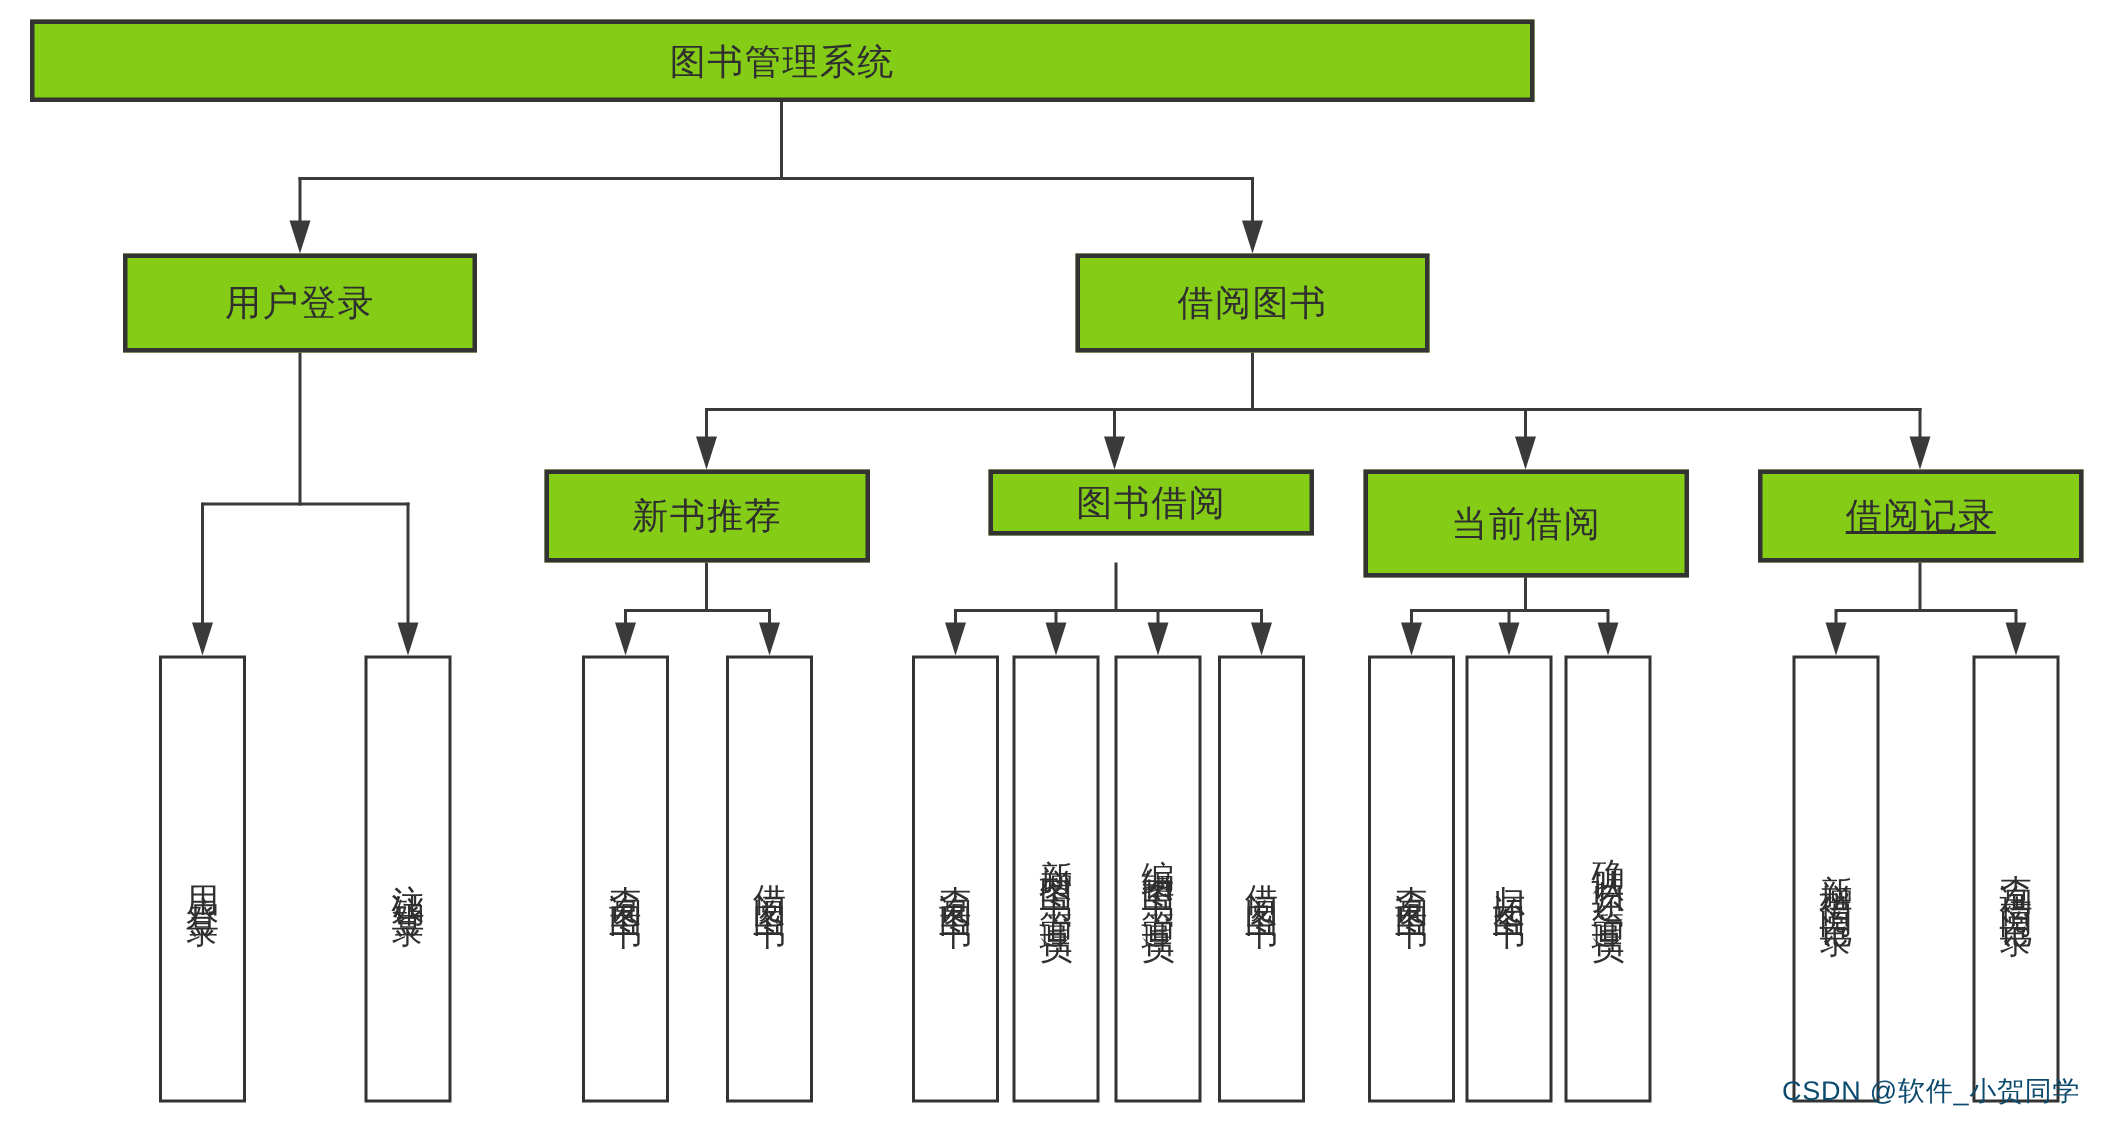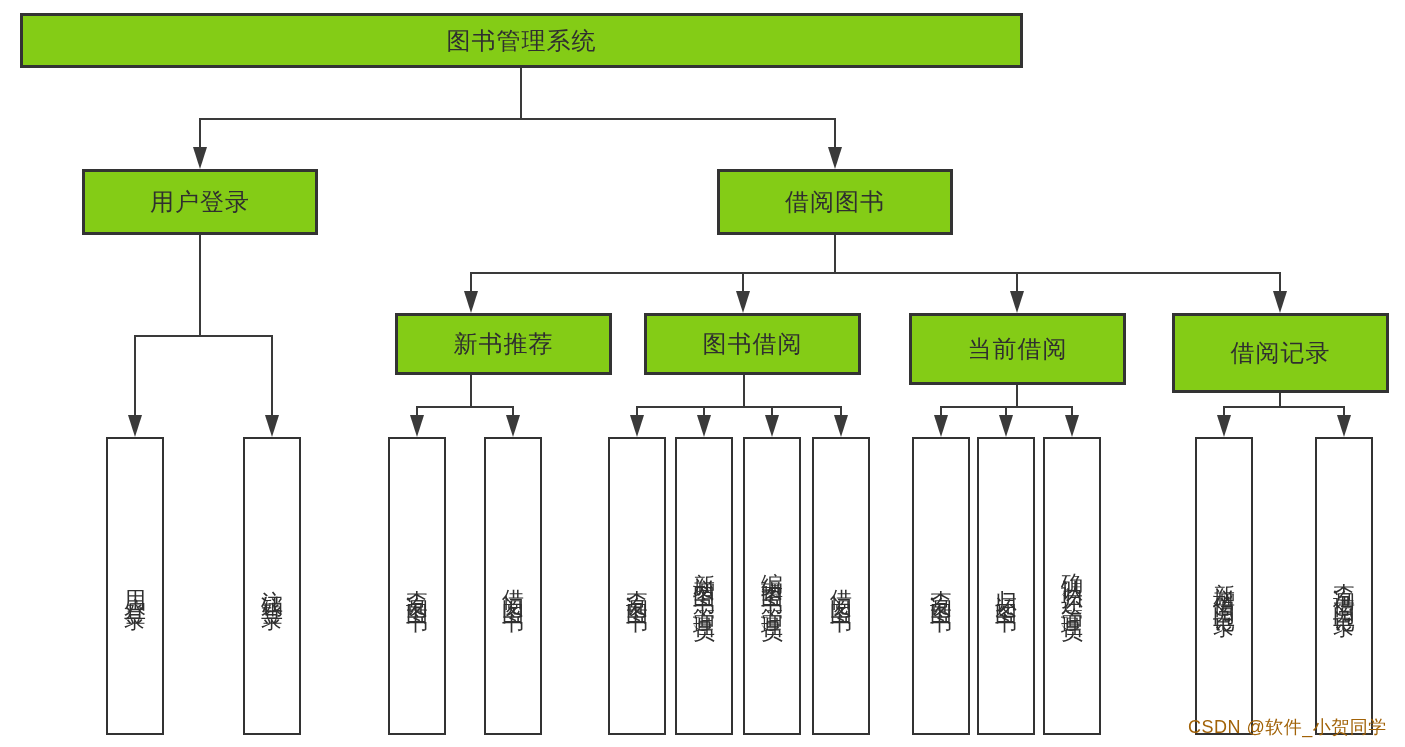--- a/index.html
+++ b/index.html
@@ -46,21 +46,21 @@
     width:0;height:0;
     border-left:7px solid transparent;
     border-right:7px solid transparent;
     border-top:22px solid #3a3a3a;
     z-index:1;
   }
   .watermark{
     position:absolute;
     left:1188px;top:715px;
     font-size:18px;
-    color:#a16207;
+    color:#0c4a6e;
     letter-spacing:0.5px;
     white-space:nowrap;
     z-index:5;
   }
 </style>
 </head>
 <body>
 
 <div id="stage">
 
@@ -87,24 +87,24 @@
   <div class="hline" style="left:471px;top:272px;width:810px;"></div>
   <div class="vline" style="left:470px;top:272px;height:21px;"></div>
   <div class="arr" style="left:464px;top:291px;"></div>
   <div class="vline" style="left:742px;top:272px;height:21px;"></div>
   <div class="arr" style="left:736px;top:291px;"></div>
   <div class="vline" style="left:1016px;top:272px;height:21px;"></div>
   <div class="arr" style="left:1010px;top:291px;"></div>
   <div class="vline" style="left:1279px;top:272px;height:21px;"></div>
   <div class="arr" style="left:1273px;top:291px;"></div>
 
-  <div class="box-h" style="left:363px;top:313px;width:217px;height:62px;margin-left:32px;">新书推荐</div>
-  <div class="box-h" style="left:644px;top:313px;width:217px;height:62px;">图书借阅</div>
+  <div class="box-h" style="left:363px;top:313px;width:217px;height:62px;">新书推荐</div>
+  <div class="box-h" style="left:659px;top:313px;width:217px;height:44px;">图书借阅</div>
   <div class="box-h" style="left:909px;top:313px;width:217px;height:72px;">当前借阅</div>
-  <div class="box-h" style="left:1172px;top:313px;width:217px;height:80px;">借阅记录</div>
+  <div class="box-h" style="left:1172px;top:313px;width:217px;height:62px;text-decoration:underline;">借阅记录</div>
 
   <div class="vline" style="left:470px;top:375px;height:33px;"></div>
   <div class="hline" style="left:417px;top:406px;width:96px;"></div>
   <div class="vline" style="left:416px;top:406px;height:12px;"></div>
   <div class="arr" style="left:410px;top:415px;"></div>
   <div class="vline" style="left:512px;top:406px;height:12px;"></div>
   <div class="arr" style="left:506px;top:415px;"></div>
 
   <div class="vline" style="left:743px;top:375px;height:33px;"></div>
   <div class="hline" style="left:637px;top:406px;width:204px;"></div>

